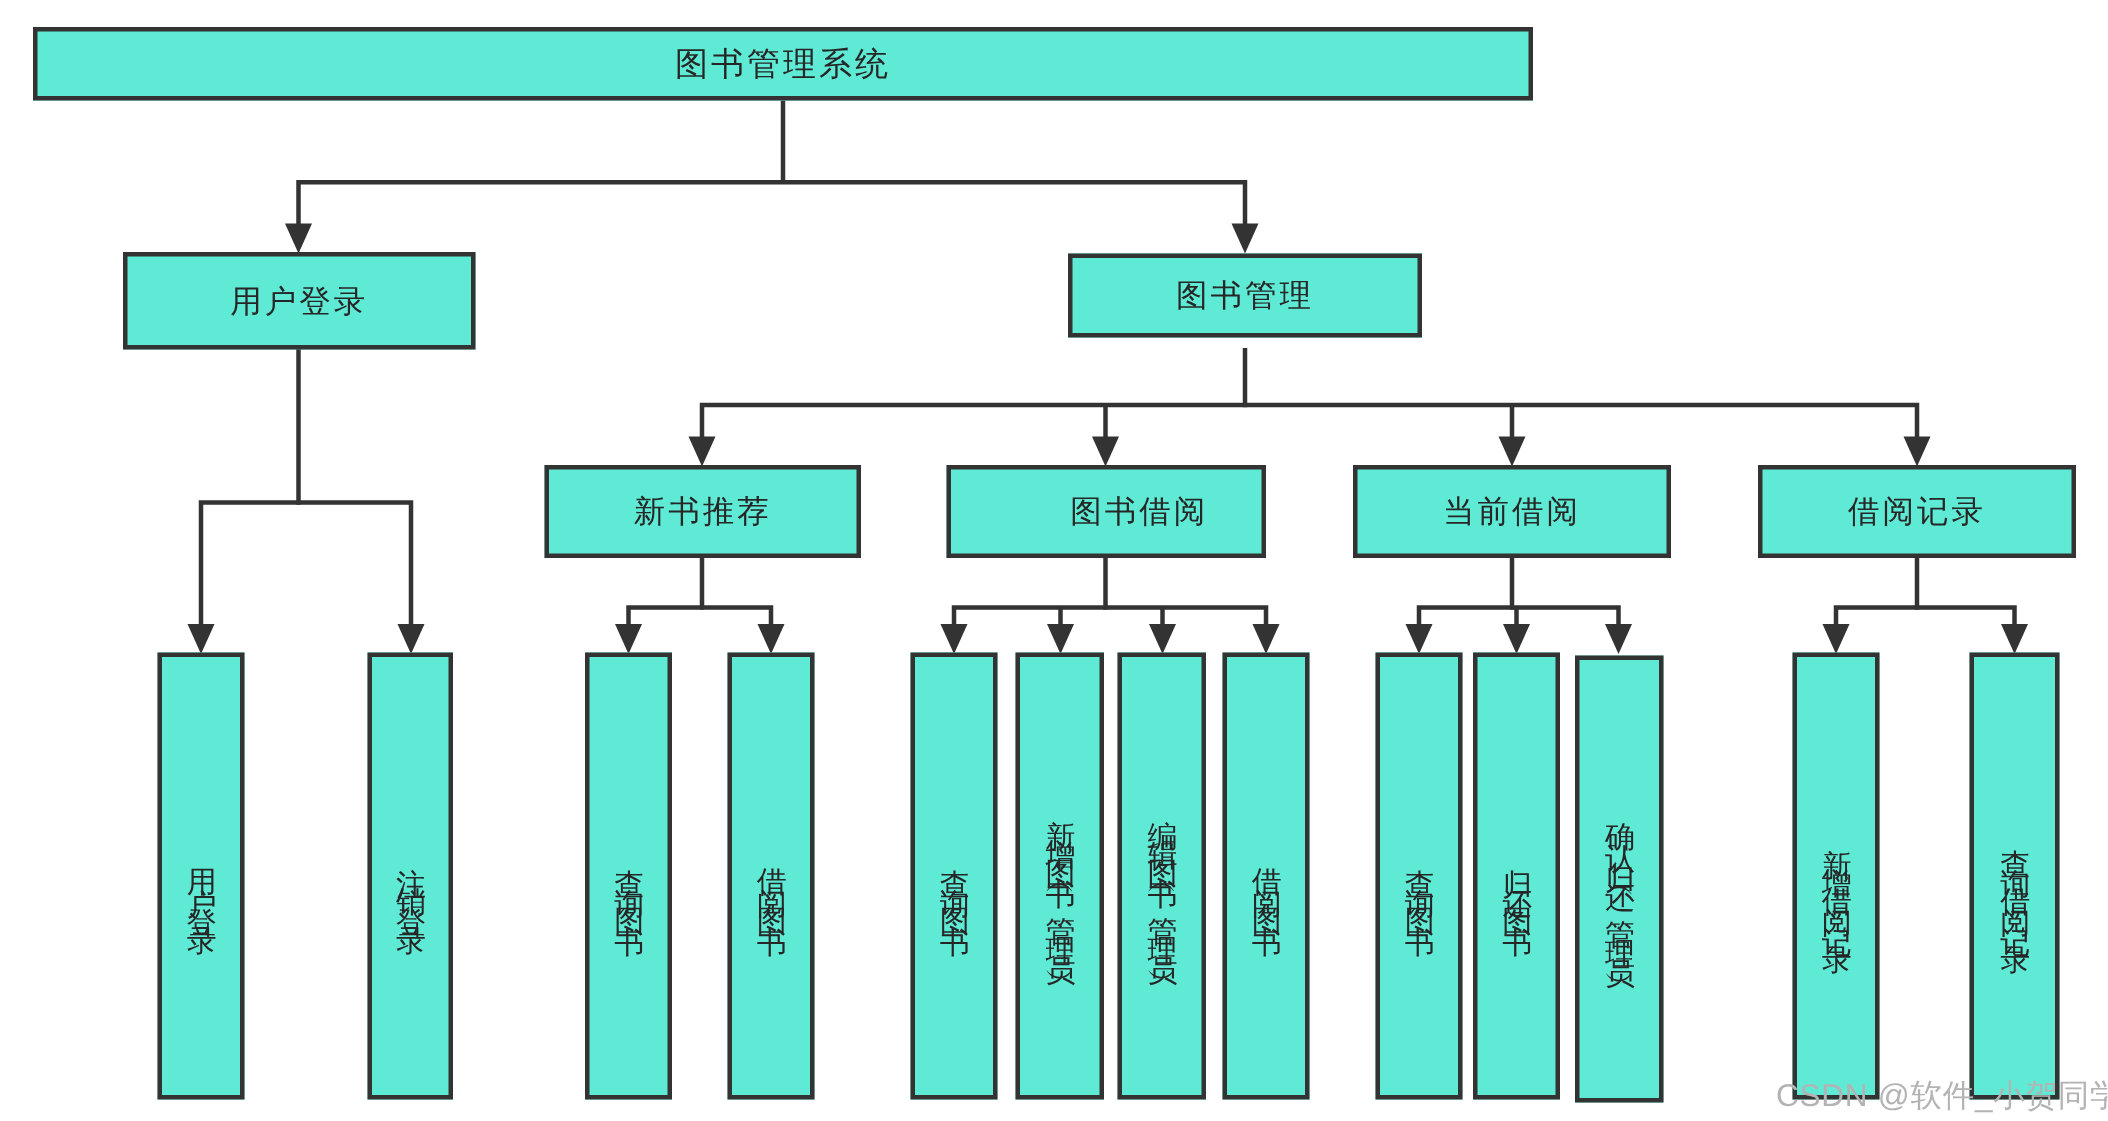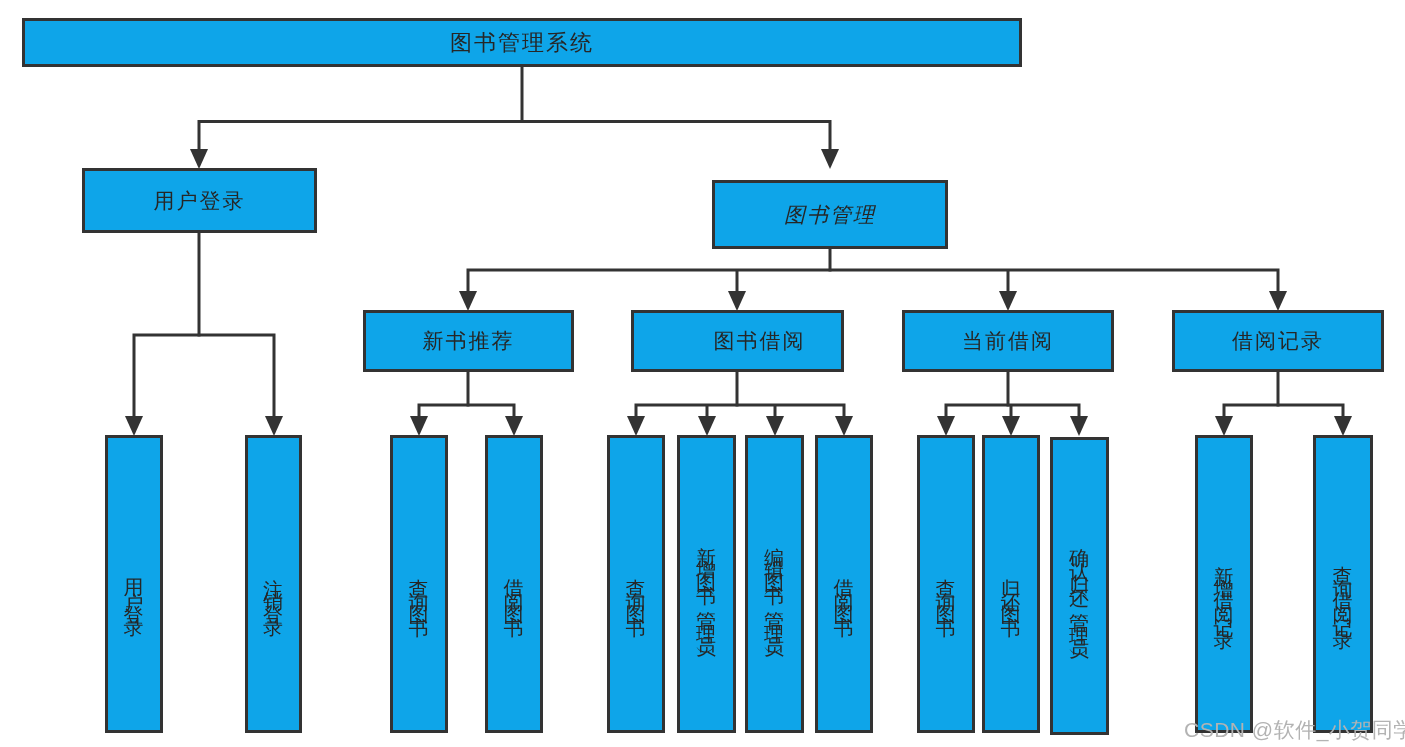--- a/index.html
+++ b/index.html
@@ -18,21 +18,21 @@
   .connectors {
     position: absolute;
     left: 0;
     top: 0;
     z-index: 1;
   }
   .box {
     position: absolute;
     box-sizing: border-box;
     border: 3px solid #333333;
-    background: #0ea5e9;
+    background: #5eead4;
     display: flex;
     align-items: center;
     justify-content: center;
     color: #262626;
     z-index: 2;
   }
   .root-label {
     font-size: 22px;
     letter-spacing: 2px;
   }
@@ -109,21 +109,21 @@
     <polygon points="1070,416 1088,416 1079,436" fill="#333333" stroke="none"></polygon>
 
     <path d="M1224,417 L1224,405 L1343,405 L1343,417"></path>
     <polygon points="1215,416 1233,416 1224,436" fill="#333333" stroke="none"></polygon>
     <polygon points="1334,416 1352,416 1343,436" fill="#333333" stroke="none"></polygon>
   </svg>
 
   <div class="box root-label" style="left:22px; top:18px; width:1000px; height:49px;">图书管理系统</div>
 
   <div class="box h-label" style="left:82px; top:168px; width:235px; height:65px;">用户登录</div>
-  <div class="box h-label" style="left:712px; top:180px; width:236px; height:69px;font-style:italic;">图书管理</div>
+  <div class="box h-label" style="left:712px; top:169px; width:236px; height:56px;">图书管理</div>
 
   <div class="box h-label" style="left:363px; top:310px; width:211px; height:62px;text-align:center;">新书推荐</div>
   <div class="box h-label" style="left:631px; top:310px; width:213px; height:62px;padding-left:44px;">图书借阅</div>
   <div class="box h-label" style="left:1172px; top:310px; width:212px; height:62px;">借阅记录</div>
   <div class="box h-label" style="left:902px; top:310px; width:212px; height:62px;">当前借阅</div>
 
   <div class="box leaf" style="left:105px; top:435px; width:58px; height:298px;">用户登录</div>
   <div class="box leaf" style="left:245px; top:435px; width:57px; height:298px;">注销登录</div>
 
   <div class="box leaf" style="left:390px; top:435px; width:58px; height:298px;">查询图书</div>

